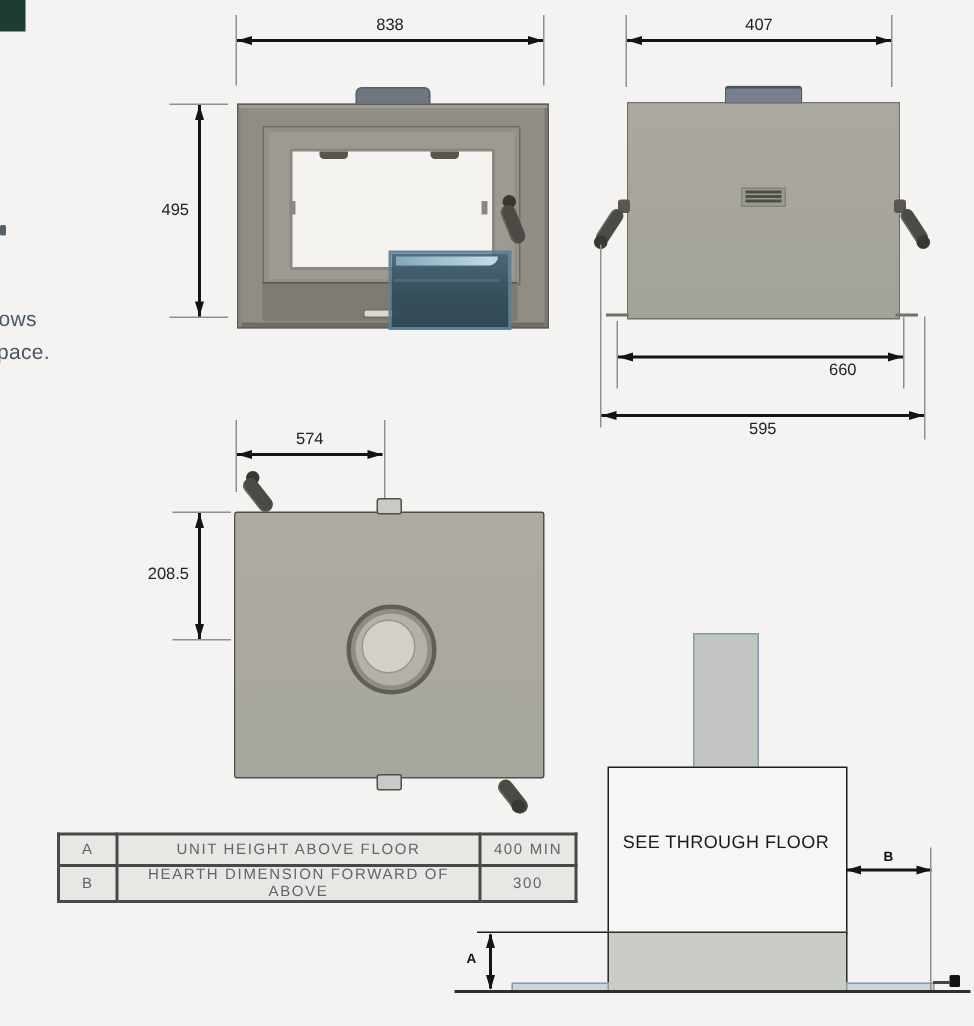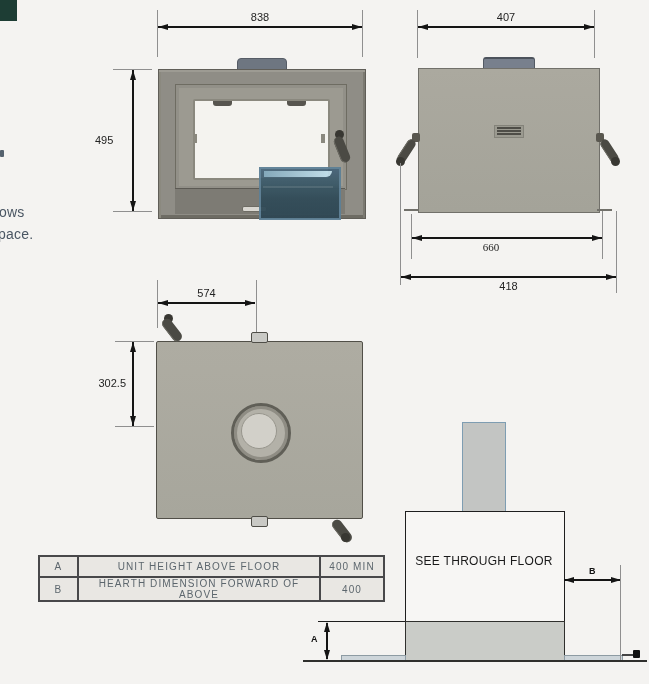--- a/index.html
+++ b/index.html
@@ -39,21 +39,21 @@
 
   <div class="ext-v" style="left:157px;top:10px;height:47px;"></div>
   <div class="ext-v" style="left:362px;top:10px;height:47px;"></div>
   <div class="dlabel" style="left:157px;top:11px;width:206px;text-align:center;">838</div>
   <div class="dline-h" style="left:158px;top:26px;width:204px;"></div>
   <div class="ah ah-l" style="left:158px;top:24px;"></div>
   <div class="ah ah-r" style="left:352px;top:24px;"></div>
 
   <div class="ext-h" style="left:113px;top:69px;width:39px;"></div>
   <div class="ext-h" style="left:113px;top:211px;width:39px;"></div>
-  <div class="dlabel" style="left:95px;top:134px;width:31px;">495</div>
+  <div class="dlabel" style="left:95px;top:134px;width:31px;text-align:right;">495</div>
   <div class="dline-v" style="left:132px;top:70px;height:141px;"></div>
   <div class="ah ah-u" style="left:130px;top:70px;"></div>
   <div class="ah ah-d" style="left:130px;top:201px;"></div>
 
   <div class="abs" style="left:237px;top:58px;width:48px;height:12px;background:#6e7681;border:1px solid #565c66;border-radius:4px 4px 0 0;"></div>
   <div class="abs" style="left:158px;top:69px;width:206px;height:148px;background:#8f8d86;border:1px solid #605e58;
               box-shadow:inset 0 2px 0 #9d9b93,inset 2px 0 0 #8b897f,inset -2px 0 0 #7b7971,inset 0 -3px 0 #6e6c64;"></div>
   <div class="abs" style="left:175px;top:84px;width:170px;height:104px;background:#9c9a91;border:1px solid #6e6c62;
               box-shadow:inset 0 0 0 3px #929088;"></div>
   <div class="abs" style="left:193px;top:99px;width:133px;height:77px;background:#f4f3ef;border:2px solid #8a887e;border-radius:2px;"></div>
@@ -96,42 +96,42 @@
   <div class="pill" style="left:605px;top:138px;width:9px;height:26px;transform:rotate(-33deg);"></div>
   <div class="knob" style="left:611px;top:157px;width:9px;height:9px;"></div>
   <div class="abs" style="left:404px;top:209px;width:15px;height:2px;background:#71706a;"></div>
   <div class="abs" style="left:597px;top:209px;width:15px;height:2px;background:#71706a;"></div>
 
   <div class="ext-v" style="left:411px;top:214px;height:45px;"></div>
   <div class="ext-v" style="left:602px;top:211px;height:48px;"></div>
   <div class="dline-h" style="left:412px;top:237px;width:190px;"></div>
   <div class="ah ah-l" style="left:412px;top:235px;"></div>
   <div class="ah ah-r" style="left:592px;top:235px;"></div>
-  <div class="dlabel" style="left:411px;top:241px;width:160px;text-align:center;font-family:Liberation Serif, serif;">660</div>
+  <div class="dlabel" style="left:411px;top:241px;width:160px;text-align:right;">660</div>
 
   <div class="ext-v" style="left:400px;top:163px;height:122px;"></div>
   <div class="ext-v" style="left:616px;top:211px;height:82px;"></div>
   <div class="dline-h" style="left:401px;top:276px;width:215px;"></div>
   <div class="ah ah-l" style="left:401px;top:274px;"></div>
   <div class="ah ah-r" style="left:606px;top:274px;"></div>
-  <div class="dlabel" style="left:400px;top:280px;width:217px;text-align:center;">418</div>
+  <div class="dlabel" style="left:400px;top:280px;width:217px;text-align:center;">595</div>
 </div>
 
 <div>
 
   <div class="ext-v" style="left:157px;top:280px;height:48px;"></div>
   <div class="ext-v" style="left:256px;top:280px;height:54px;"></div>
   <div class="dlabel" style="left:157px;top:287px;width:99px;text-align:center;">574</div>
   <div class="dline-h" style="left:158px;top:302px;width:97px;"></div>
   <div class="ah ah-l" style="left:158px;top:300px;"></div>
   <div class="ah ah-r" style="left:245px;top:300px;"></div>
 
   <div class="ext-h" style="left:115px;top:341px;width:39px;"></div>
   <div class="ext-h" style="left:115px;top:426px;width:39px;"></div>
-  <div class="dlabel" style="left:90px;top:377px;width:36px;text-align:right;">302.5</div>
+  <div class="dlabel" style="left:90px;top:377px;width:36px;text-align:right;">208.5</div>
   <div class="dline-v" style="left:132px;top:342px;height:84px;"></div>
   <div class="ah ah-u" style="left:130px;top:342px;"></div>
   <div class="ah ah-d" style="left:130px;top:416px;"></div>
 
   <div class="abs" style="left:156px;top:341px;width:205px;height:176px;background:linear-gradient(180deg,#aeaca2,#a7a69c);border:1.5px solid #514f48;border-radius:2px;"></div>
   <div class="abs" style="left:231px;top:403px;width:54px;height:54px;border-radius:50%;background:#b3b1a8;border:3px solid #605f57;box-shadow:inset 0 0 0 3px #8f8d84;"></div>
   <div class="abs" style="left:241px;top:413px;width:34px;height:34px;border-radius:50%;background:#d2d0c9;border:1px solid #98968d;"></div>
   <div class="abs" style="left:251px;top:332px;width:15px;height:9px;background:#c9c9c5;border:1px solid #4f4e48;border-radius:2px;"></div>
   <div class="abs" style="left:251px;top:516px;width:15px;height:9px;background:#c9c9c5;border:1px solid #4f4e48;border-radius:2px;"></div>
   <div class="knob" style="left:164px;top:314px;width:9px;height:9px;"></div>
@@ -143,21 +143,21 @@
 <table class="clr" style="left:38px;top:555px;">
   <tbody>
       <tr>
     <td style="width:37px;">A</td>
     <td style="width:240px;">UNIT HEIGHT ABOVE FLOOR</td>
     <td style="width:62px;">400 MIN</td>
   </tr>
   <tr>
     <td>B</td>
     <td>HEARTH DIMENSION FORWARD OF ABOVE</td>
-    <td>400</td>
+    <td>300</td>
   </tr>
 </tbody>
   </table>
 
 <div>
   <div class="abs" style="left:462px;top:422px;width:42px;height:89px;background:#c3c5c3;border:1.5px solid #7e9db2;"></div>
   <div class="abs" style="left:405px;top:511px;width:158px;height:110px;background:#f7f6f4;border:1.5px solid #1e1e1e;"></div>
   <div class="abs" style="left:405px;top:554px;width:158px;text-align:center;font-size:12px;color:#1a1a1a;letter-spacing:.3px;">SEE THROUGH FLOOR</div>
   <div class="abs" style="left:405px;top:621px;width:158px;height:39px;background:#caccc8;border:1px solid #2f2f2d;"></div>
   <div class="abs" style="left:341px;top:655px;width:63px;height:5px;background:#cdd5da;border:1px solid #8d9ba3;"></div>

